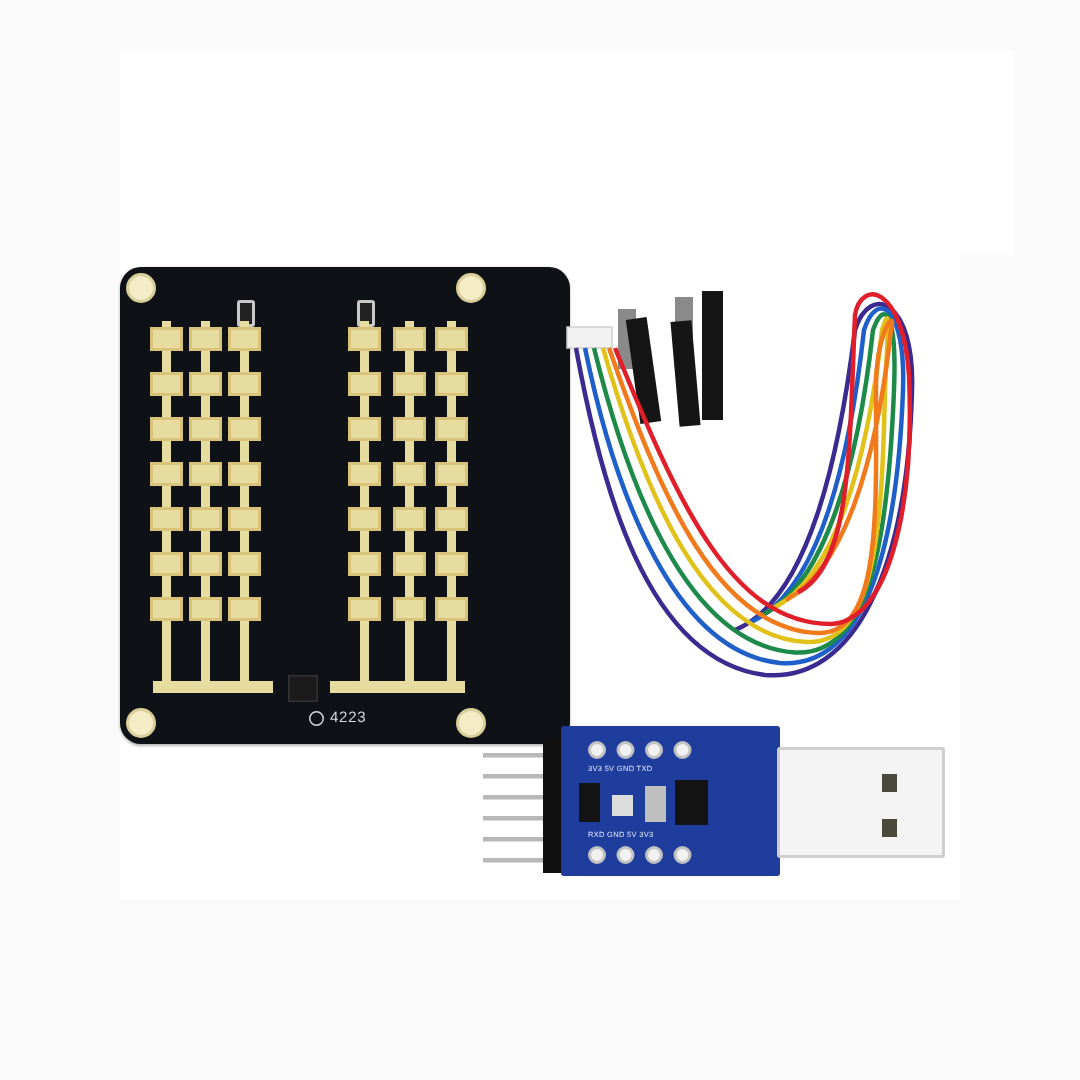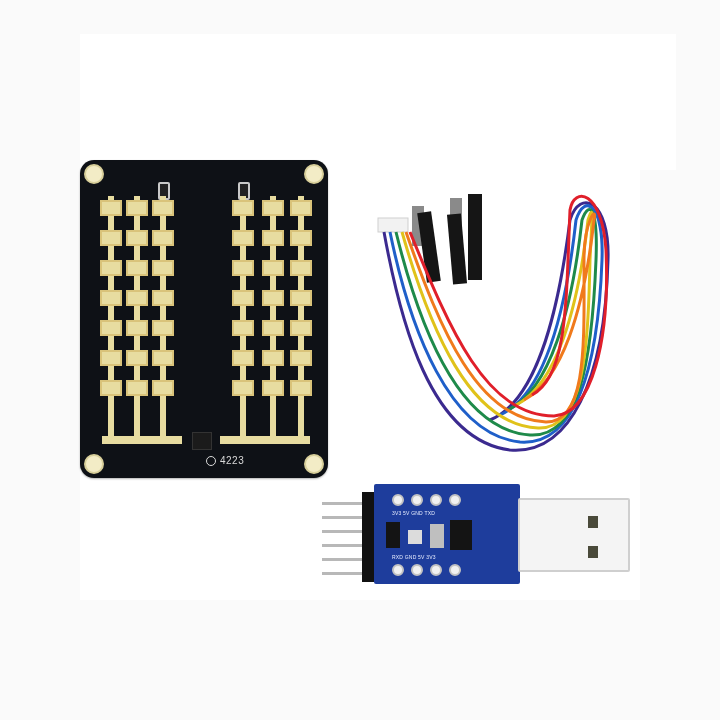--- a/index.html
+++ b/index.html
@@ -1,21 +1,21 @@
 <!DOCTYPE html>
 <html><head>
 <meta charset="utf-8">
 <style>
   html,body{margin:0;padding:0;}
   body{width:720px;height:720px;background:#fafafa;position:relative;overflow:hidden;font-family:"Liberation Sans",sans-serif;}
   .white-panel{position:absolute;left:80px;top:34px;width:596px;height:136px;background:#ffffff;}
   .photo-bg{position:absolute;left:80px;top:170px;width:560px;height:430px;background:#ffffff;}
 
   
-  .radar-board{position:absolute;left:80px;top:160px;width:248px;height:318px;background:#0e1116;border-radius:14px;box-shadow:0 1px 2px rgba(0,0,0,.3);text-align:center;}
+  .radar-board{position:absolute;left:80px;top:178px;width:300px;height:318px;background:#0e1116;border-radius:14px;box-shadow:0 1px 2px rgba(0,0,0,.3);text-align:center;}
   .mount-hole{position:absolute;width:16px;height:16px;border-radius:50%;background:#f3ecc6;border:2px solid #d8cf9a;}
   .led{position:absolute;width:8px;height:14px;border:2px solid #c9c9c9;border-radius:2px;background:#222;}
   .antenna-col{position:absolute;width:22px;}
   .patch{position:absolute;left:0;width:22px;height:16px;background:#e7dca0;border:2px solid #d9c37a;box-sizing:border-box;}
   .trace{position:absolute;left:8px;width:6px;background:#e7dca0;}
   .feed-h{position:absolute;height:8px;background:#e7dca0;}
   .chip{position:absolute;left:196px;top:450px;width:18px;height:16px;background:#1b1b1b;border:1px solid #333;}
   .board-mark{position:absolute;left:210px;top:470px;color:#d9d9d9;font-size:10px;letter-spacing:.5px;}
   .board-logo{position:absolute;left:200px;top:470px;width:10px;height:10px;border:1.5px solid #d9d9d9;border-radius:50%;box-sizing:border-box;}
 

